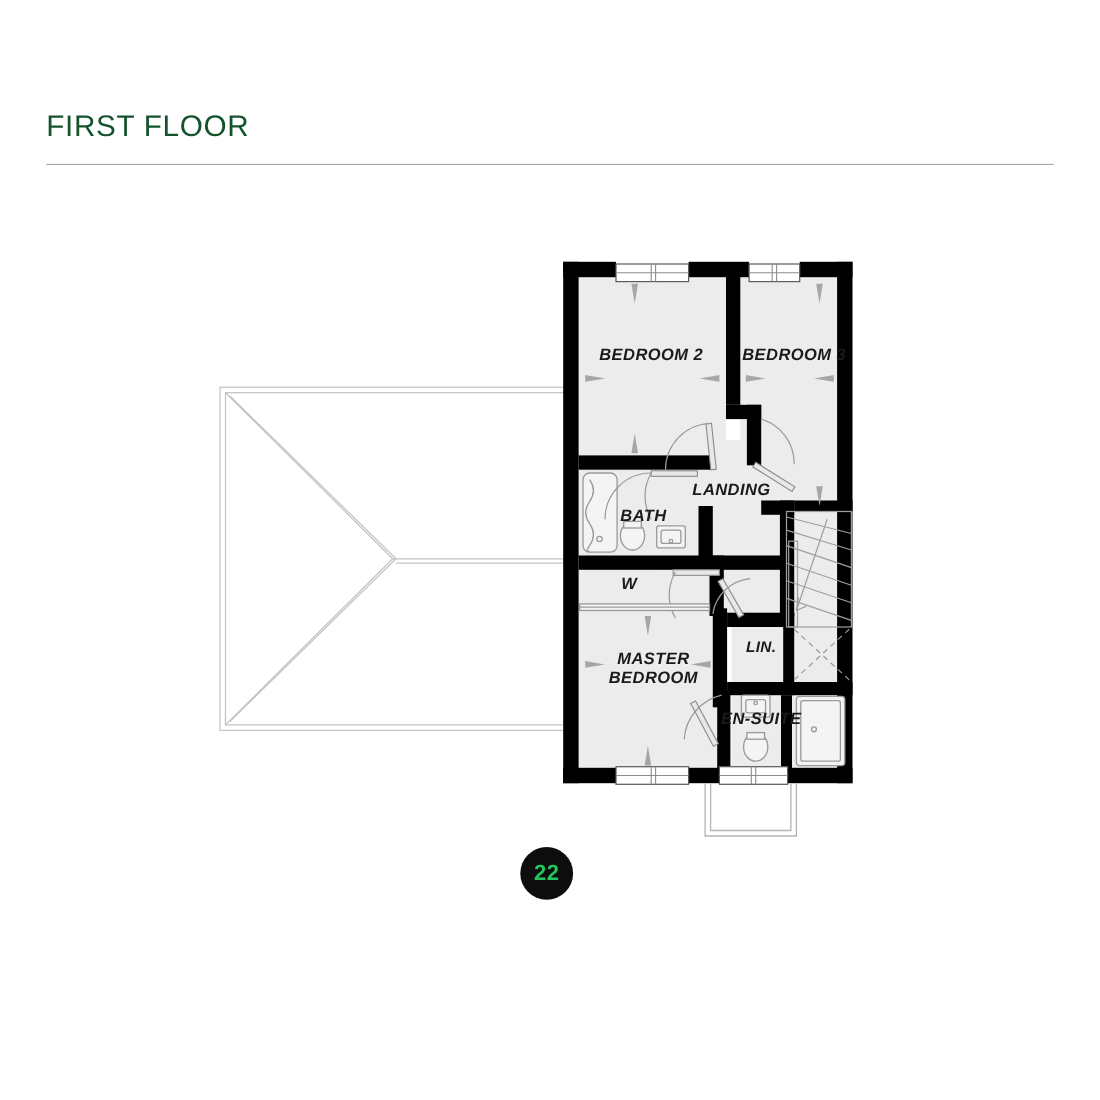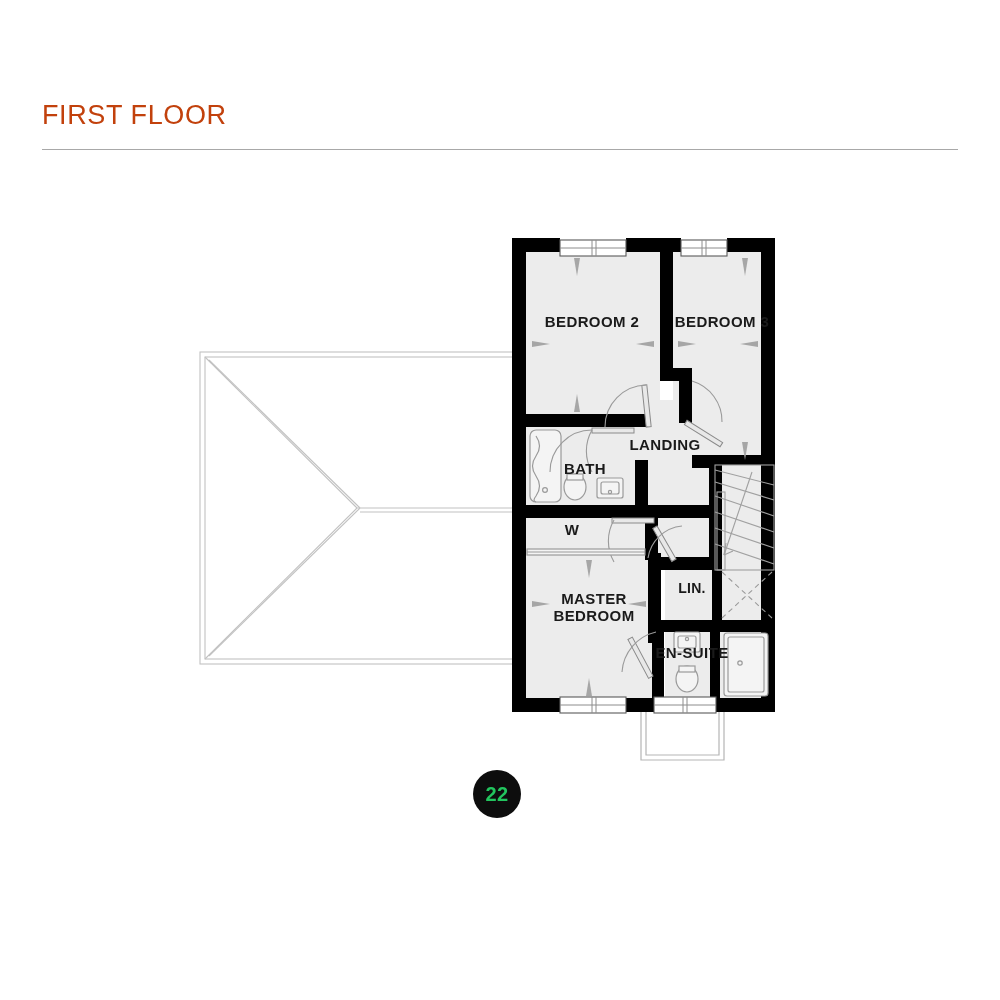--- a/index.html
+++ b/index.html
@@ -19,38 +19,39 @@
   #header {
     position: absolute;
     left: 42px;
     top: 100px;
     width: 916px;
   }
   #page-title {
     font-size: 27px;
     font-weight: 400;
     letter-spacing: 0.6px;
-    color: #c2410c;
+    color: #14532d;
     margin: 0;
     padding: 0 0 18px 0;
     font-family: "Liberation Sans", sans-serif;
   }
   #title-rule {
     width: 100%;
     height: 1px;
     background: #a8a8a8;
   }
 
   
   #plan-wrap {
     position: absolute;
     left: 0;
     top: 0;
     width: 1000px;
     height: 988px;
+    font-style: italic;
   }
   #plan-svg {
     position: absolute;
     left: 0;
     top: 0;
   }
 
   
   #plot-badge {
     position: absolute;

